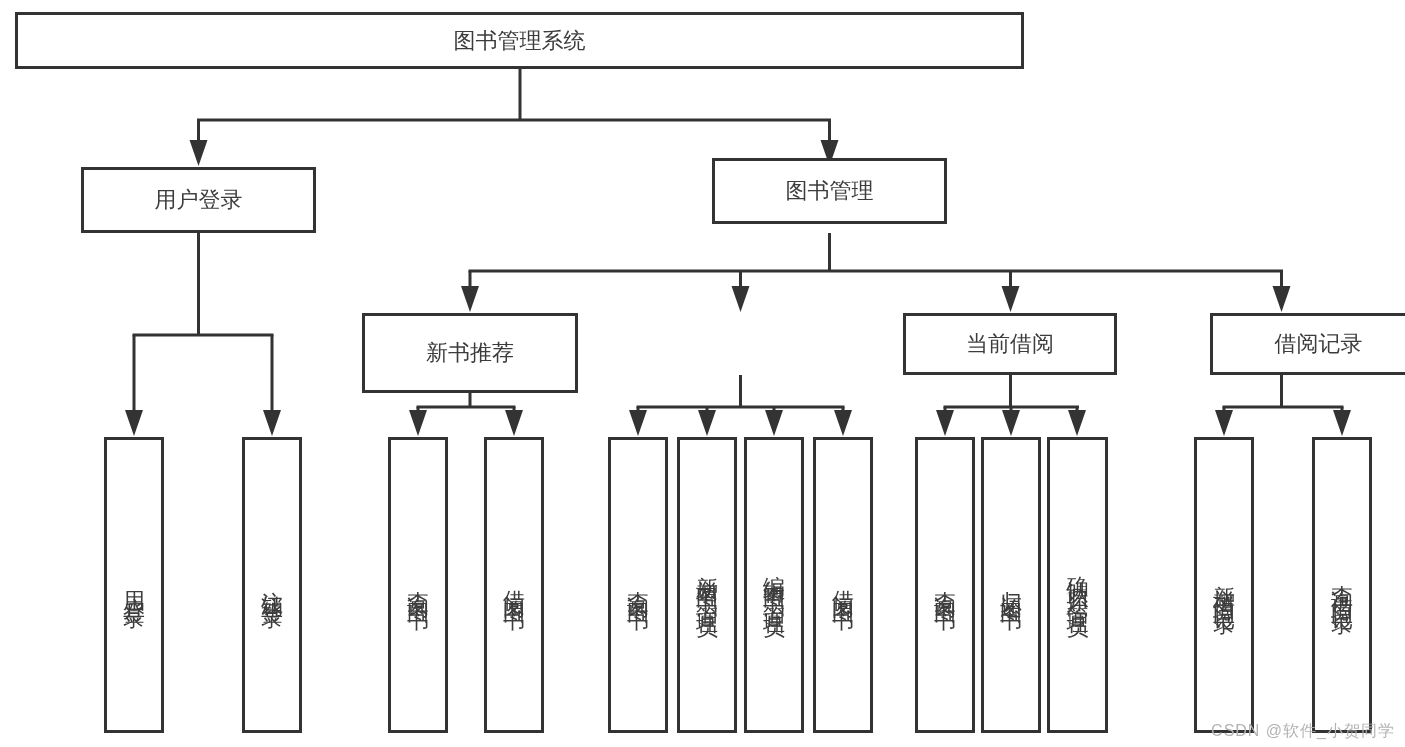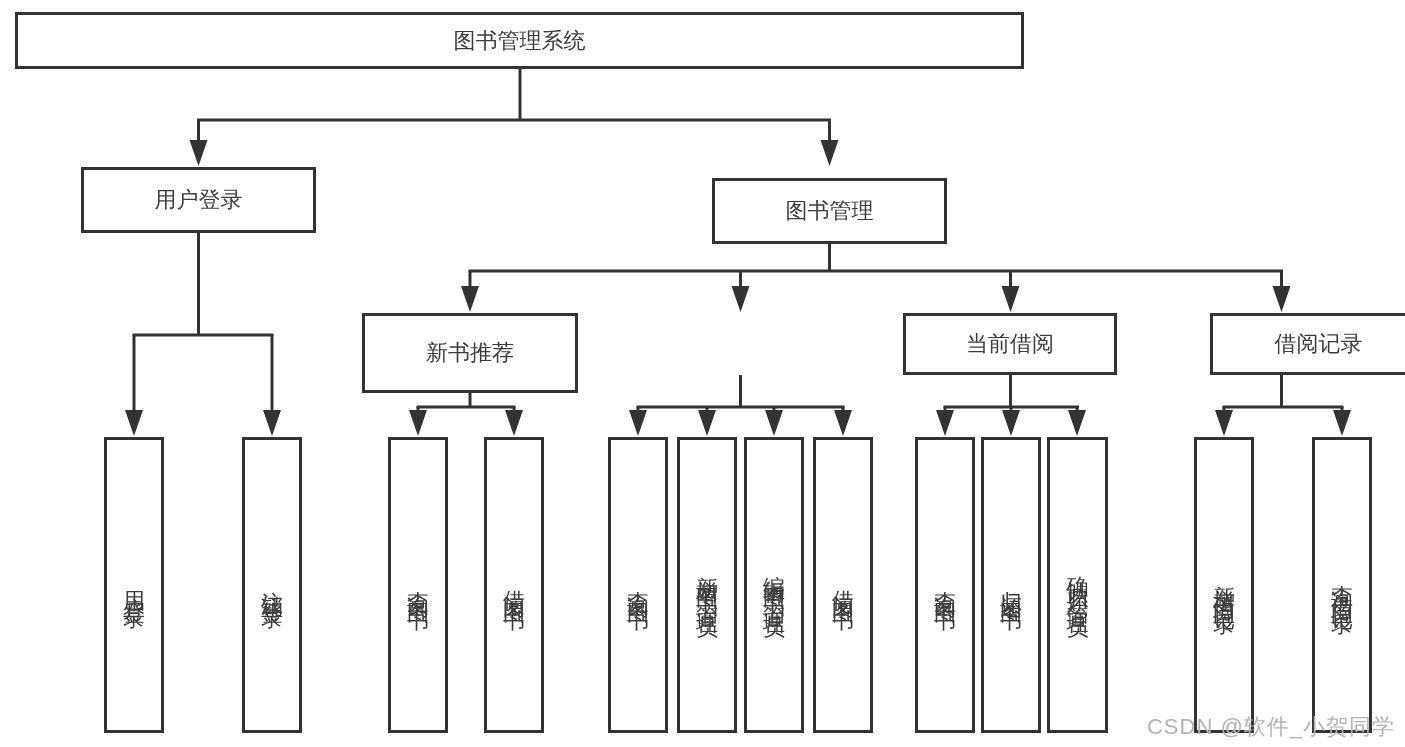--- a/index.html
+++ b/index.html
@@ -34,21 +34,21 @@
   }
   .leaf { top: 437px; height: 296px; }
   .leaf .vtext {
     writing-mode: vertical-lr;
     letter-spacing: 6px;
     line-height: 1.0;
   }
   
   .n-root           { left: 15px;   top: 12px;  width: 1009px; height: 57px; }
   .n-user-login     { left: 81px;   top: 167px; width: 235px;  height: 66px; }
-  .n-book-mgmt      { left: 712px;  top: 178px; width: 235px;  height: 66px; }
+  .n-book-mgmt      { left: 712px;  top: 158px; width: 235px;  height: 66px; }
   .n-new-book       { left: 362px;  top: 313px; width: 216px;  height: 80px; }
   .n-book-borrow    { left: 633px;  top: 313px; width: 215px;  height: 62px; }
   .n-current-borrow { left: 903px;  top: 313px; width: 214px;  height: 62px; }
   .n-borrow-record  { left: 1173px; top: 313px; width: 217px;  height: 62px; margin-left: 37px; }
   .lf-a1 { left: 104px;  width: 60px; }
   .lf-a2 { left: 242px;  width: 60px; }
   .lf-b1 { left: 388px;  width: 60px; }
   .lf-b2 { left: 484px;  width: 60px; }
   .lf-c1 { left: 608px;  width: 60px; }
   .lf-c2 { left: 677px;  width: 60px; }
@@ -56,21 +56,21 @@
   .lf-c4 { left: 813px;  width: 60px; }
   .lf-d1 { left: 915px;  width: 60px; }
   .lf-d2 { left: 981px;  width: 60px; }
   .lf-d3 { left: 1047px; width: 61px; }
   .lf-e1 { left: 1194px; width: 60px; }
   .lf-e2 { left: 1312px; width: 60px; }
   #watermark {
     position: absolute;
     right: 10px;
     bottom: 5px;
-    font-size: 22px;
+    font-size: 16px;
     color: #b3b3b3;
     z-index: 5;
     letter-spacing: 1px;
   }
 </style>
 </head>
 <body>
 
 <div id="canvas">
 

